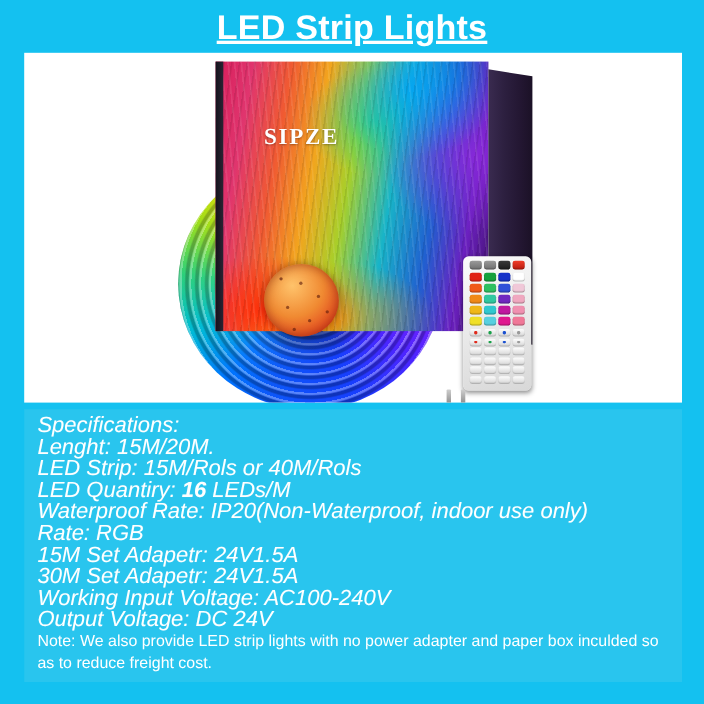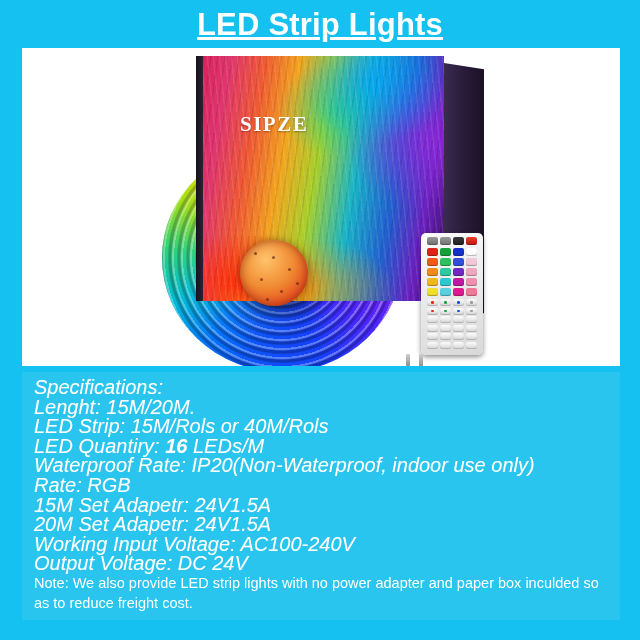--- a/index.html
+++ b/index.html
@@ -404,19 +404,19 @@
   </div>
 
   <div class="spec-panel">
     <div class="spec-line">Specifications:</div>
     <div class="spec-line">Lenght:  15M/20M.</div>
     <div class="spec-line">LED Strip: 15M/Rols or  40M/Rols</div>
     <div class="spec-line"><span>LED Quantiry: </span><b>16</b><span> LEDs/M</span></div>
     <div class="spec-line">Waterproof Rate:  IP20(Non-Waterproof, indoor use only)</div>
     <div class="spec-line">Rate: RGB</div>
     <div class="spec-line">15M Set Adapetr: 24V1.5A</div>
-    <div class="spec-line">20M Set Adapetr: 24V1.5A</div>
+    <div class="spec-line">30M Set Adapetr: 24V1.5A</div>
     <div class="spec-line">Working Input Voltage:    AC100-240V</div>
     <div class="spec-line">Output Voltage:  DC 24V</div>
     <div class="spec-note">Note: We also provide LED strip lights with no power adapter and paper box inculded so as to reduce freight cost.</div>
   </div>
 
 </div>
 
 </body></html>

